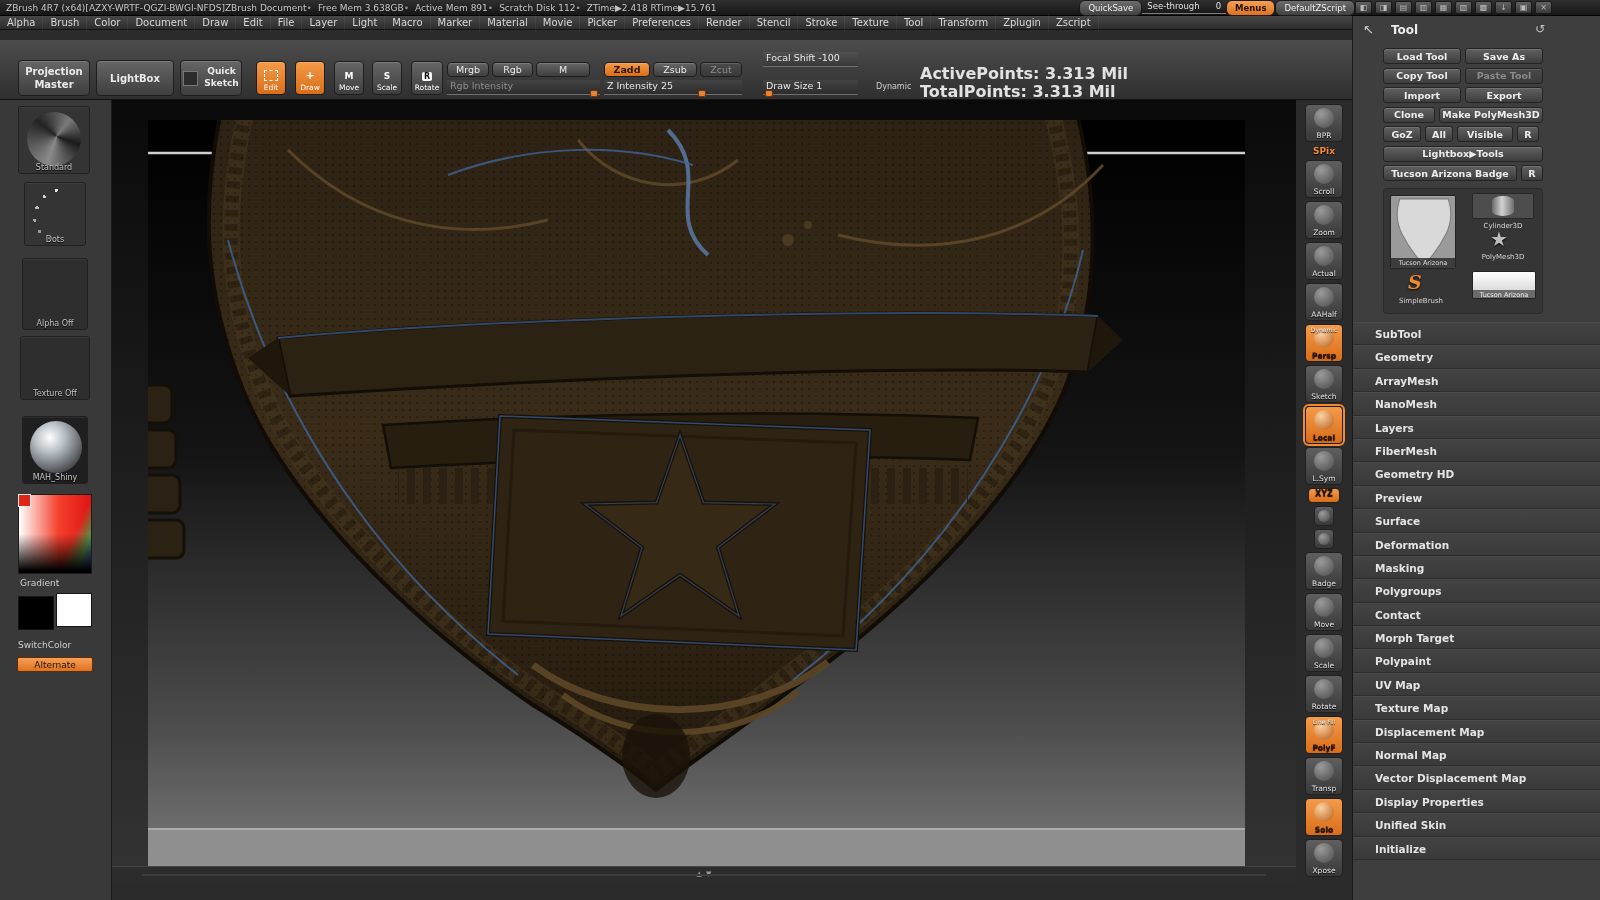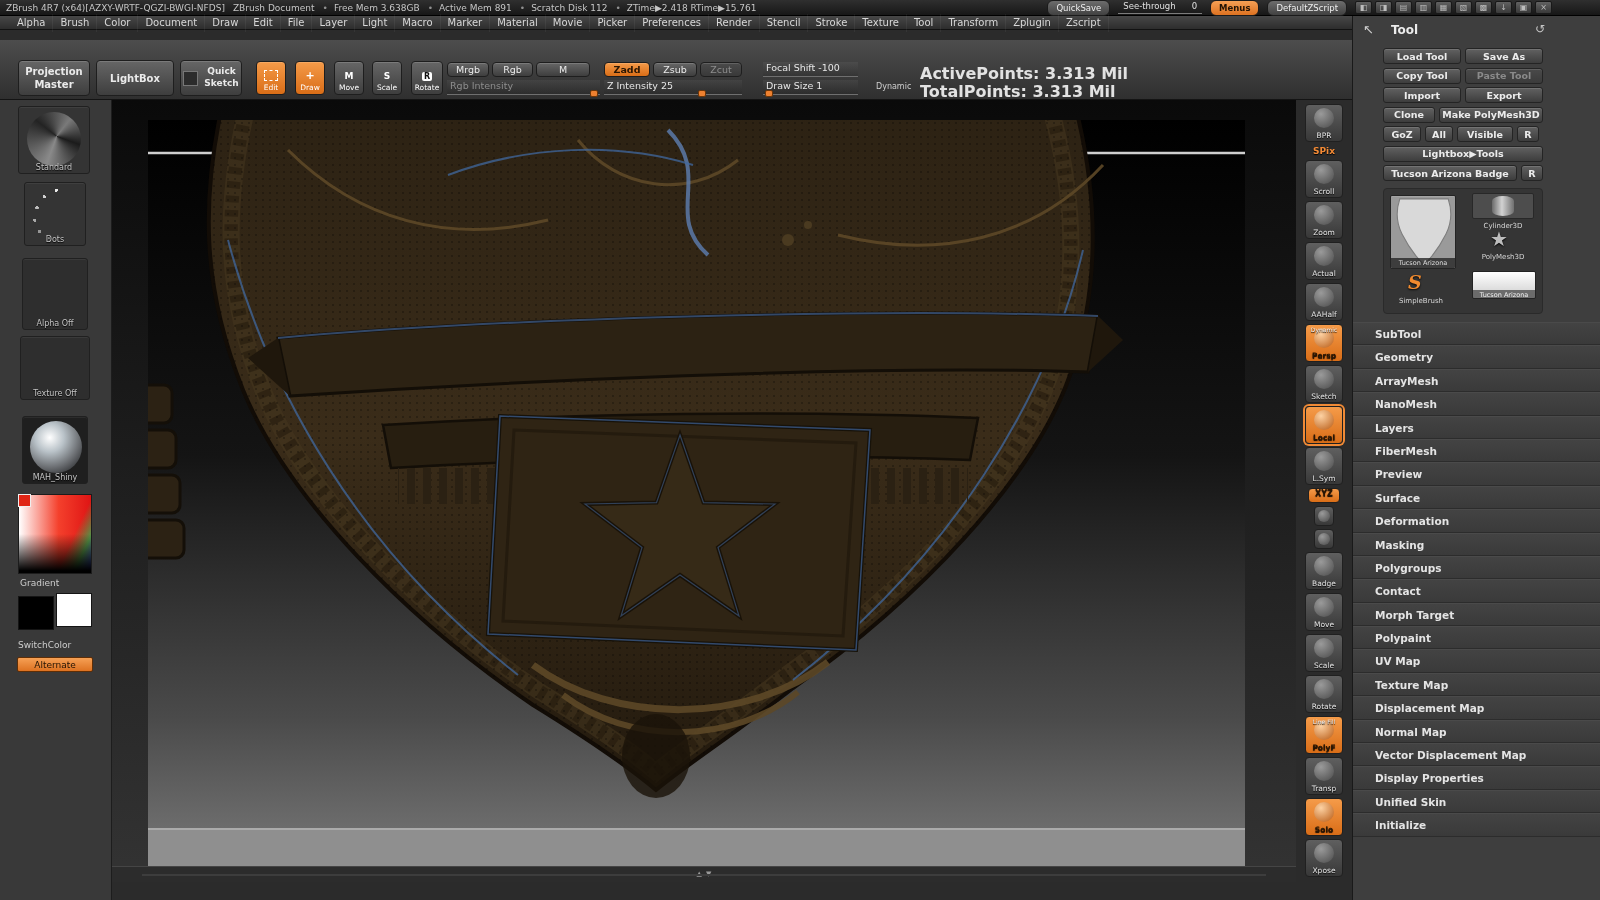--- a/index.html
+++ b/index.html
@@ -1,30 +1,30 @@
 <!DOCTYPE html>
 <html><head>
 <meta charset="utf-8">
 <style>
 *{margin:0;padding:0;box-sizing:border-box}
 html,body{width:1600px;height:900px;overflow:hidden}
 body{background:#2b2b2b;font-family:"DejaVu Sans","Liberation Sans",sans-serif;color:#ddd;position:relative}
 #root{position:absolute;left:0;top:0;width:1600px;height:900px}
 
 
-#titlebar{position:absolute;left:0;top:0;width:1600px;height:16px;background:linear-gradient(#2f2f2f,#171717);border-bottom:1px solid #000;display:flex;align-items:center;gap:8px;padding:0 6px;font-size:9px;color:#c6c6c6;white-space:nowrap}
+#titlebar{position:absolute;left:0;top:0;width:1600px;height:16px;background:linear-gradient(#2f2f2f,#171717);border-bottom:1px solid #000;display:flex;align-items:center;padding:0 6px;font-size:9px;color:#c6c6c6;white-space:nowrap}
 #titlebar .stat::before{content:"•";color:#909090;margin-right:6px}
 .tb-btn{height:16px;padding:0 8px;background:linear-gradient(#6d6d6d,#414141);border:1px solid #1b1b1b;border-radius:6px;font-size:8.5px;color:#efefef;display:flex;align-items:center}
 .tb-btn.orange{background:linear-gradient(#f6a055,#dd7221);color:#221304;font-weight:bold}
 .tb-slider{display:flex;gap:16px;border-bottom:1px solid #7c7c7c;padding:0 5px 2px;font-size:8.5px;color:#e0e0e0}
 #tb-icons{display:flex;gap:3px;margin-right:42px}
 .tb-icon{width:17px;height:13px;background:linear-gradient(#616161,#3a3a3a);border:1px solid #191919;border-radius:2px;font-size:8px;color:#bdbdbd;display:flex;align-items:center;justify-content:center}
 
 
-#menubar{position:absolute;left:0;top:16px;width:1600px;height:14px;background:linear-gradient(#474747,#2d2d2d);border-bottom:1px solid #121212;display:flex;align-items:center;padding-left:10px}
+#menubar{position:absolute;left:0;top:16px;width:1600px;height:14px;background:linear-gradient(#474747,#2d2d2d);border-bottom:1px solid #121212;display:flex;align-items:center;}
 .menu-item{font-size:10px;color:#d8d8d8;padding:3px 7px 4px;border-right:1px solid rgba(255,255,255,.05)}
 
 
 #shelf{position:absolute;left:0;top:40px;width:1600px;height:60px;background:linear-gradient(#4d4d4d,#2f2f2f);border-bottom:1px solid #141414}
 .sh-btn{position:absolute;background:linear-gradient(#666,#3e3e3e);border:1px solid #1e1e1e;border-radius:4px;color:#eaeaea;display:flex;align-items:center;justify-content:center;text-align:center;box-shadow:inset 0 1px 0 rgba(255,255,255,.14)}
 .sh-2line{flex-direction:column;font-size:10px;font-weight:bold;line-height:1.3}
 .icon-btn{flex-direction:column;justify-content:flex-end;font-size:7.5px;padding-bottom:2px;color:#fff}
 .icon-btn.on{background:linear-gradient(#f59b49,#d96d17)}
 .glyph-marquee{width:14px;height:11px;border:1px dashed #fff;margin-bottom:2px}
 .glyph-cross{font-size:11px;font-weight:bold;line-height:10px;margin-bottom:2px}
@@ -256,21 +256,21 @@
     <div class="sh-btn pill" style="left:653px;top:22px;width:44px">Zsub</div>
     <div class="sh-btn pill dis" style="left:700px;top:22px;width:42px">Zcut</div>
     <div class="slider dis" style="left:447px;top:40px;width:153px">
       <span>Rgb Intensity</span>
       <span class="knob" style="right:2px"></span>
     </div>
     <div class="slider" style="left:604px;top:40px;width:138px">
       <span>Z Intensity 25</span>
       <span class="knob" style="left:68%"></span>
     </div>
-    <div class="slider" style="left:763px;top:22px;width:95px">
+    <div class="slider" style="left:763px;top:12px;width:95px">
       <span>Focal Shift -100</span>
     </div>
     <div class="slider" style="left:763px;top:40px;width:95px">
       <span>Draw Size 1</span>
       <span class="knob" style="left:2px"></span>
     </div>
     <span class="sh-text" style="left:876px;top:42px;font-size:8px;font-weight:normal;color:#cfcfcf">Dynamic</span>
     <span class="sh-text" style="left:920px;top:24px">ActivePoints: 3.313 Mil</span>
     <span class="sh-text" style="left:920px;top:42px">TotalPoints: 3.313 Mil</span>
   </div>
@@ -551,20 +551,21 @@
         <div class="section">Geometry</div>
 
         <div class="section">ArrayMesh</div>
 
         <div class="section">NanoMesh</div>
 
         <div class="section">Layers</div>
 
         <div class="section">FiberMesh</div>
 
+        <div class="section">Geometry HD</div>
 
         <div class="section">Preview</div>
 
         <div class="section">Surface</div>
 
         <div class="section">Deformation</div>
 
         <div class="section">Masking</div>
 
 

